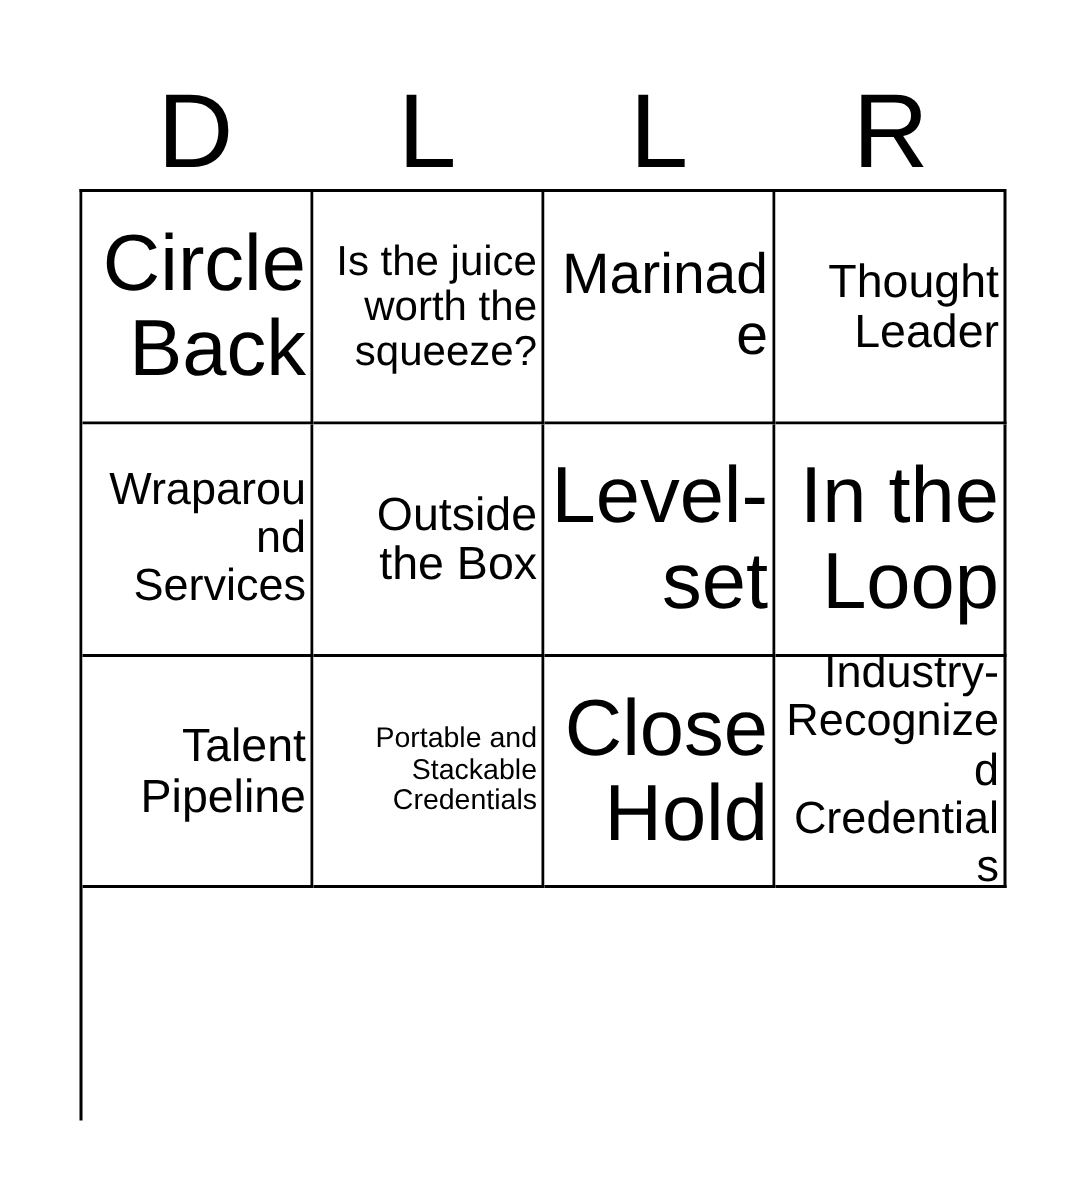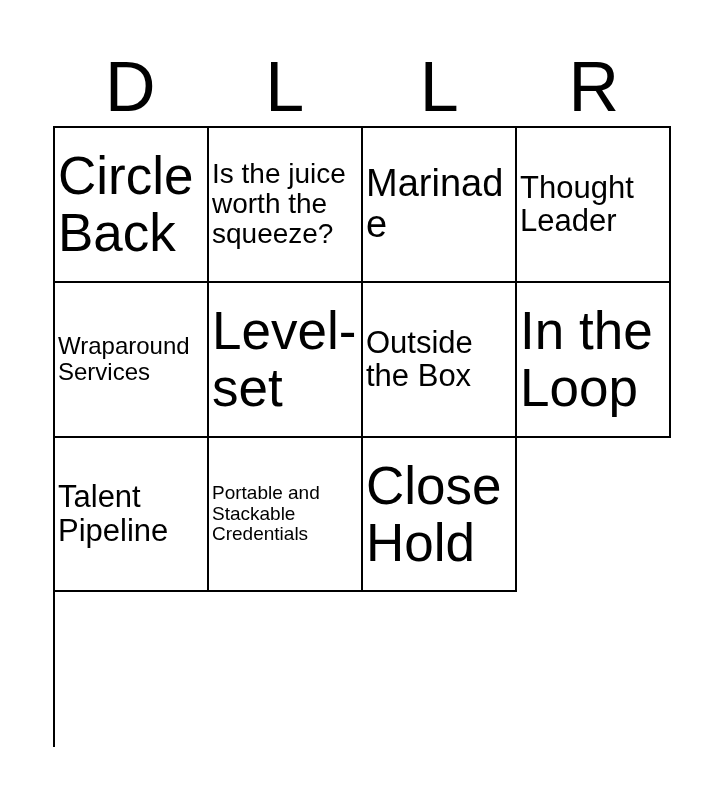--- a/index.html
+++ b/index.html
@@ -59,42 +59,42 @@
     grid-template-rows: repeat(4, 1fr);
   }
 
   .cell {
     box-sizing: border-box;
     border-right: 2px solid #000000;
     border-bottom: 2px solid #000000;
     display: flex;
     align-items: center;
     justify-content: center;
-    text-align: left;
+    text-align: right;
     padding: 2px 3px;
     overflow: hidden;
     background: #ffffff;
   }
 
   .cell-text {
     display: block;
     width: 100%;
     line-height: 1.08;
     font-weight: 400;
     color: #000000;
     word-wrap: break-word;
     overflow-wrap: break-word;
     hyphens: none;
   }
 
   
   .sz-xl   { font-size: 53px; }
   .sz-lg   { font-size: 31px; }
   .sz-md   { font-size: 38px; }
-  .sz-sm   { font-size: 24px; }
+  .sz-sm   { font-size: 30px; }
   .sz-xs   { font-size: 28px; }
   .sz-xxs  { font-size: 19px; }
 </style>
 </head>
 <body>
 
 <div class="card">
 
   <div class="header-row">
     <div class="header-cell">D</div>
@@ -116,33 +116,36 @@
     </div>
 
     <div class="cell">
       <span class="cell-text sz-lg">Thought Leader</span>
     </div>
     <div class="cell">
       <span class="cell-text sz-sm">Wraparound Services</span>
     </div>
 
     <div class="cell">
-      <span class="cell-text sz-xl">Level-set</span>
+      <span class="cell-text sz-lg">Outside the Box</span>
     </div>
     <div class="cell">
-      <span class="cell-text sz-lg">Outside the Box</span>
+      <span class="cell-text sz-xl">Level-set</span>
     </div>
     <div class="cell">
       <span class="cell-text sz-xl">In the Loop</span>
     </div>
 
     <div class="cell">
       <span class="cell-text sz-lg">Talent Pipeline</span>
     </div>
     <div class="cell">
       <span class="cell-text sz-xxs">Portable and Stackable Credentials</span>
     </div>
     <div class="cell">
       <span class="cell-text sz-xl">Close Hold</span>
     </div>
+    <div class="cell">
+      <span class="cell-text sz-sm">Industry-Recognized Credentials</span>
+    </div>
 
   </div>
 </div>
 
 </body></html>

